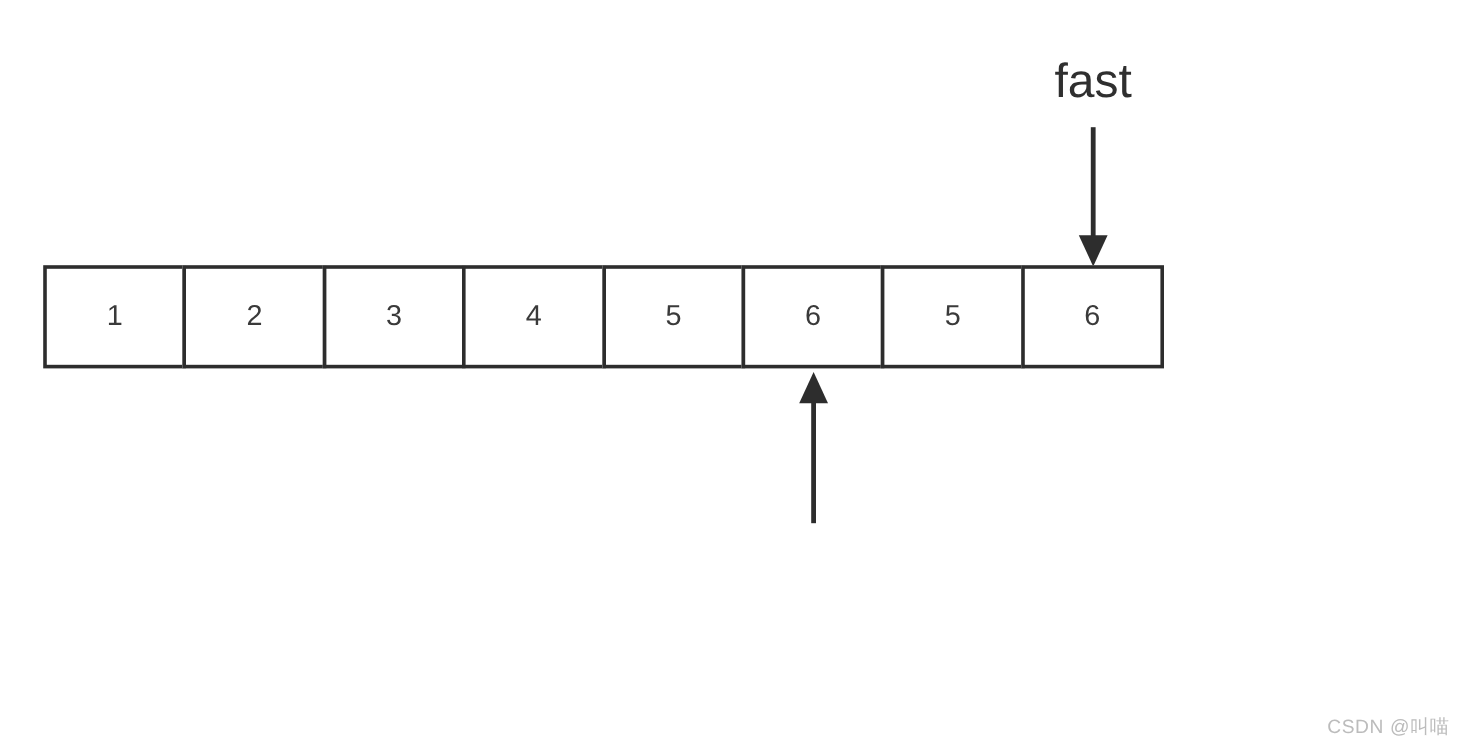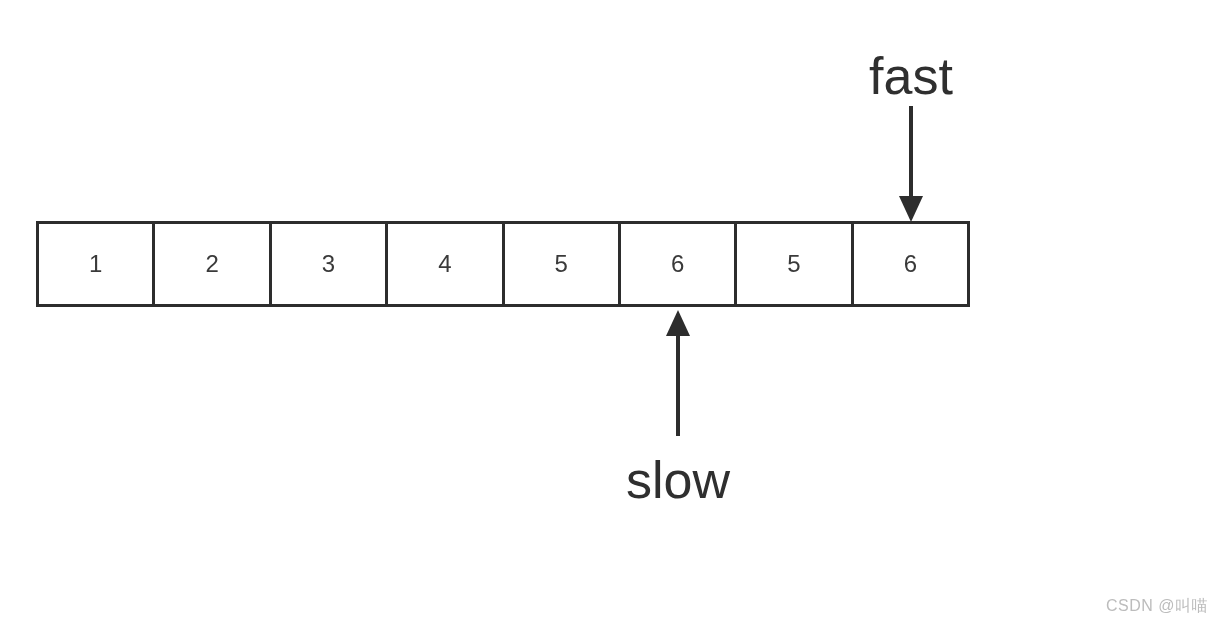--- a/index.html
+++ b/index.html
@@ -32,21 +32,21 @@
     justify-content: center;
     font-size: 24px;
     color: #3a3a3a;
   }
   .cell:first-child { margin-left: 0; }
 
   
   .pointer-label {
     position: absolute;
     transform: translateX(-50%);
-    font-size: 52px;
+    font-size: 40px;
     color: #2f2f2f;
     white-space: nowrap;
   }
   .fast-label { left: 911px; top: 46px; }
   .slow-label { left: 678px; top: 450px; }
 
   
   .arrow-line {
     position: absolute;
     width: 4px;
@@ -100,17 +100,16 @@
     <div class="cell">4</div>
     <div class="cell">5</div>
     <div class="cell">6</div>
     <div class="cell">5</div>
     <div class="cell">6</div>
   </div>
 
   <div class="arrow-head slow-head"></div>
   <div class="arrow-line slow-line"></div>
 
-  <div class="pointer-label slow-label">slow</div>
 
   <div class="watermark">CSDN @叫喵</div>
 
 </div>
 
 </body></html>

